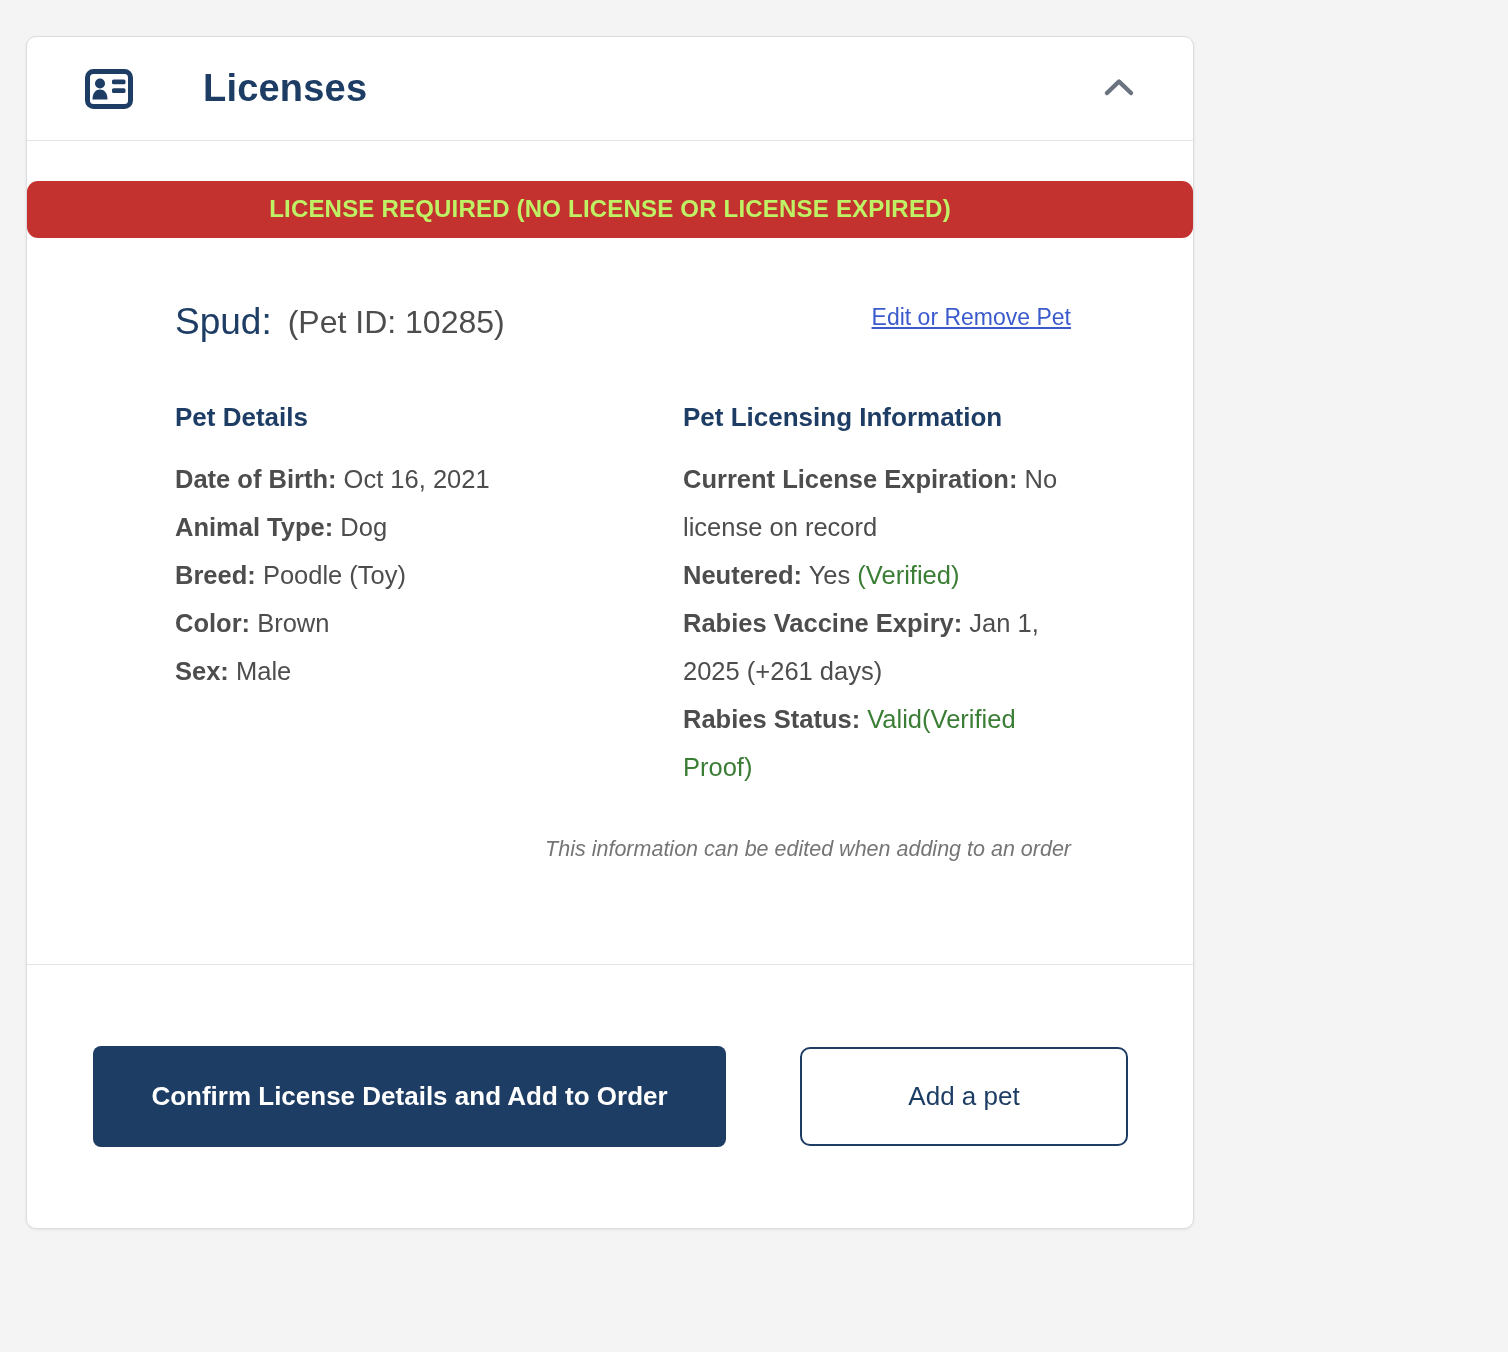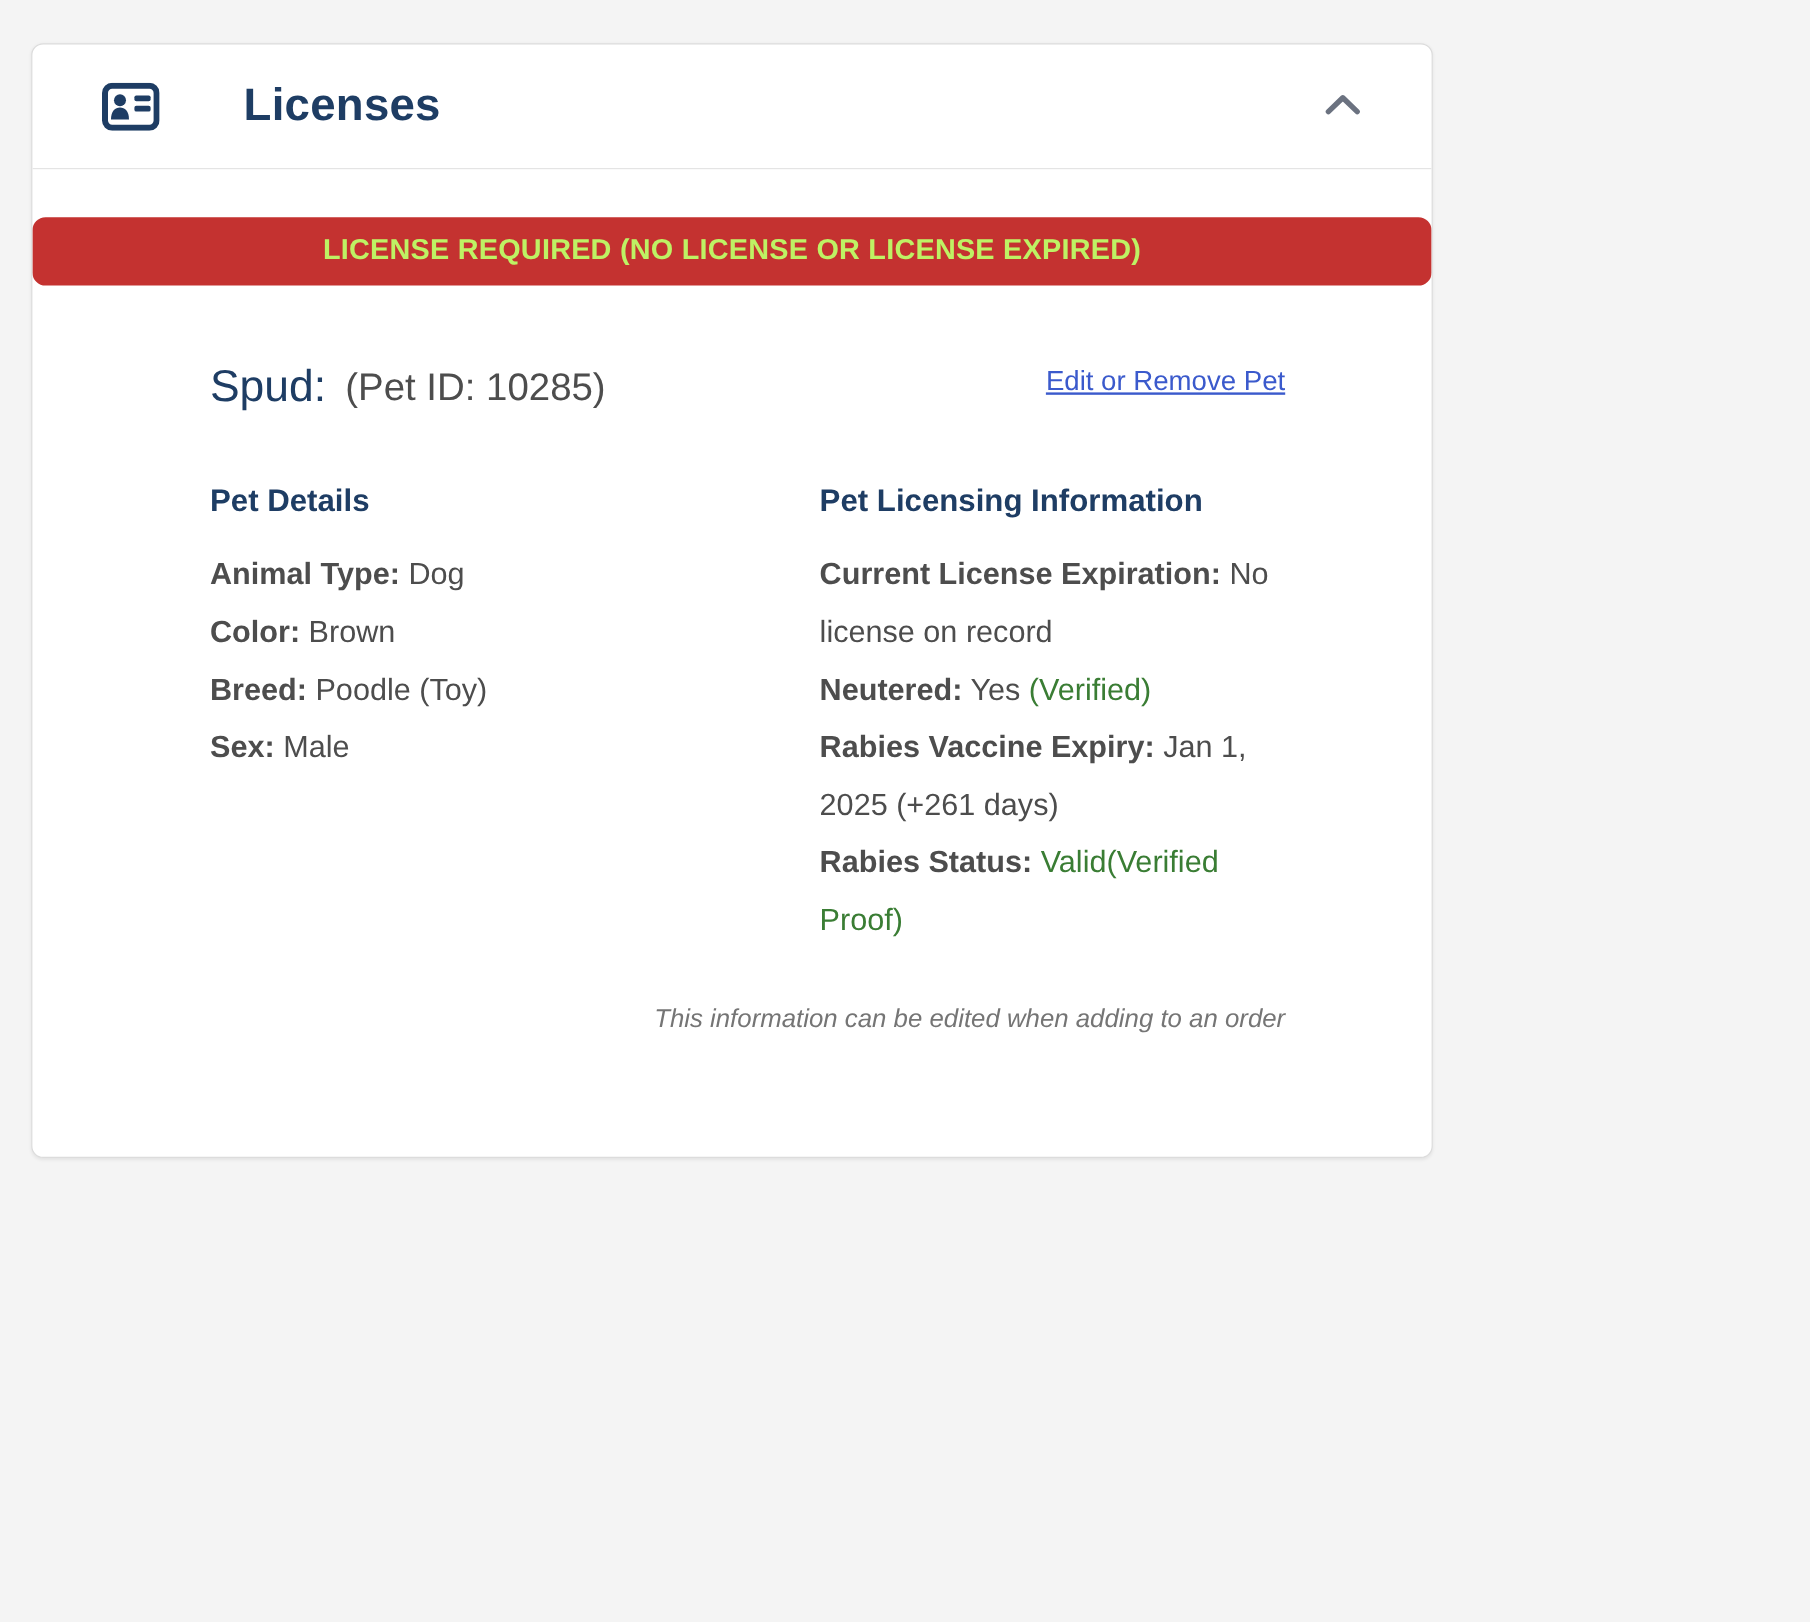--- a/index.html
+++ b/index.html
@@ -204,30 +204,34 @@
       <span class="pet-name">Spud:</span>
       <span class="pet-id">(Pet ID: 10285)</span>
       <a class="text-link">Edit or Remove Pet</a>
     </div>
 
     <div class="pet-columns">
 
       <div class="col-details">
         <div class="col-title">Pet Details</div>
         <div class="detail-row">
+          <span class="lbl">Date of Birth:</span>
+          <span class="val">Oct 16, 2021</span>
+        </div>
+        <div class="detail-row">
           <span class="lbl">Animal Type:</span>
           <span class="val">Dog</span>
         </div>
         <div class="detail-row">
+          <span class="lbl">Breed:</span>
+          <span class="val">Poodle (Toy)</span>
+        </div>
+        <div class="detail-row">
           <span class="lbl">Color:</span>
           <span class="val">Brown</span>
-        </div>
-        <div class="detail-row">
-          <span class="lbl">Breed:</span>
-          <span class="val">Poodle (Toy)</span>
         </div>
         <div class="detail-row">
           <span class="lbl">Sex:</span>
           <span class="val">Male</span>
         </div>
       </div>
 
       <div class="col-licensing">
         <div class="col-title">Pet Licensing Information</div>
         <div class="detail-row">
@@ -249,14 +253,18 @@
           <span class="lbl">Rabies Status:</span>
           <span class="val"></span>
           <span class="val green">Valid(Verified Proof)</span>
         </div>
       </div>
     </div>
 
     <div class="edit-note">This information can be edited when adding to an order</div>
   </div>
 
+  <div class="card-footer">
+    <button class="btn-primary">Confirm License Details and Add to Order</button>
+    <button class="btn-secondary">Add a pet</button>
+  </div>
 
 </div>
 
 </body></html>

